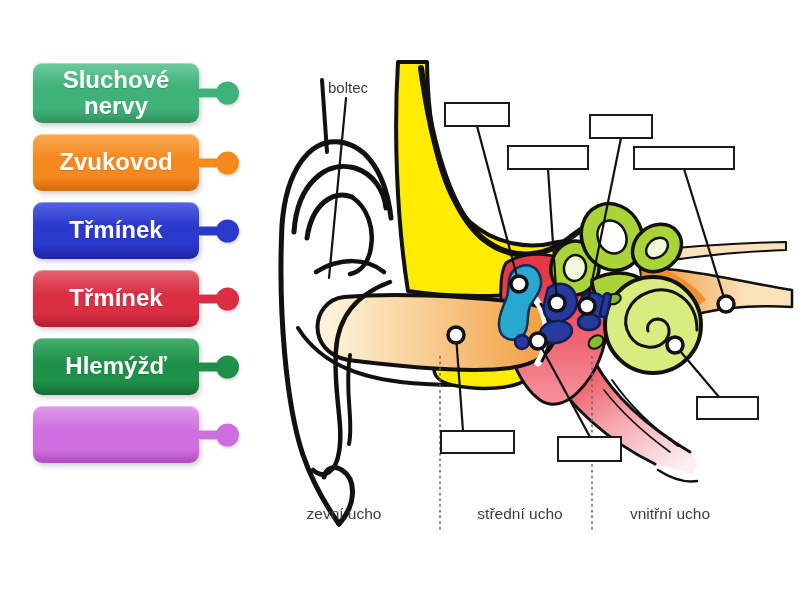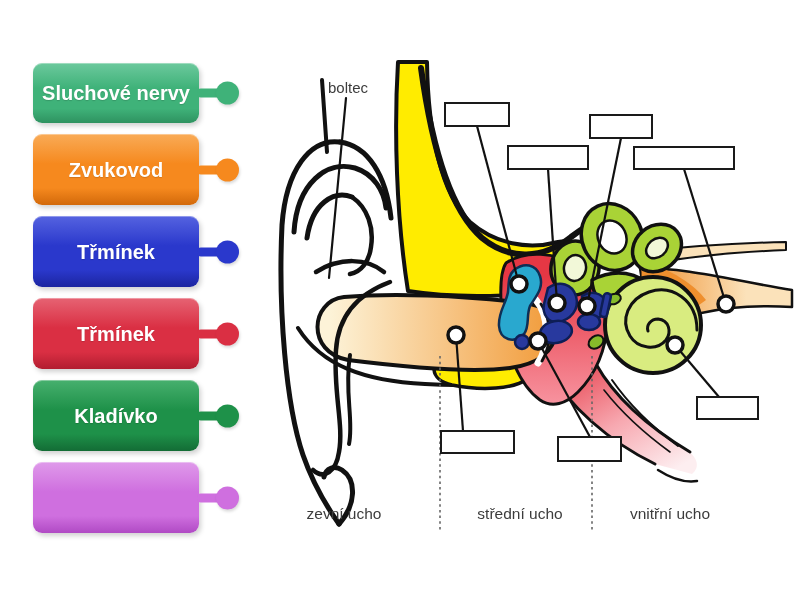--- a/index.html
+++ b/index.html
@@ -1,24 +1,24 @@
 <!DOCTYPE html>
 <html><head>
 <meta charset="utf-8">
 <style>
   html,body{margin:0;padding:0;background:#fff;}
   .stage{position:relative;width:800px;height:600px;background:#fff;overflow:hidden;
          font-family:"Liberation Sans", sans-serif;}
   .labels-panel{position:absolute;left:33px;top:63px;width:166px;}
-  .chip{position:relative;height:71px;margin-bottom:11px;border-radius:9px;
+  .chip{position:relative;height:57px;margin-bottom:11px;border-radius:9px;
         background:linear-gradient(180deg,var(--cl) 0%,var(--c) 42%,var(--c) 76%,var(--cd) 100%);
         box-shadow:2px 3px 5px rgba(0,0,0,.18), inset 0 1px 0 rgba(255,255,255,.35);
         display:flex;align-items:center;justify-content:center;cursor:grab;}
   .chip:first-child{height:60px;}
-  .chip-text{color:#fff;font-weight:bold;font-size:20px;line-height:1.1;text-align:center;
+  .chip-text{color:#fff;font-weight:bold;font-size:24px;line-height:1.1;text-align:center;
              padding:0 8px;text-shadow:0 1px 1px rgba(0,0,0,.15);}
   .chip-stem{position:absolute;right:-25px;top:50%;transform:translateY(-50%);
              width:27px;height:9px;border-radius:4px;background:var(--c);}
   .chip-dot{position:absolute;right:-40px;top:50%;transform:translateY(-50%);
             width:23px;height:23px;border-radius:50%;background:var(--c);
             box-shadow:1px 2px 3px rgba(0,0,0,.15);}
   svg.diagram{position:absolute;left:0;top:0;}
 </style>
 </head>
 <body>
@@ -187,21 +187,21 @@
     <span class="chip-text">Třmínek</span>
     <span class="chip-stem"></span>
     <span class="chip-dot"></span>
   </div>
       <div class="chip" style="--c: #da2f43; --cl: #e66373; --cd: #b21d30;">
     <span class="chip-text">Třmínek</span>
     <span class="chip-stem"></span>
     <span class="chip-dot"></span>
   </div>
       <div class="chip" style="--c: #1e9149; --cl: #47b06e; --cd: #136c35;">
-    <span class="chip-text">Kladívko</span>
+    <span class="chip-text">Hlemýžď</span>
     <span class="chip-stem"></span>
     <span class="chip-dot"></span>
   </div>
       <div class="chip" style="--c: #cf6fdf; --cl: #df9aea; --cd: #b04ac4;">
     <span class="chip-stem"></span>
     <span class="chip-dot"></span>
   </div>
     </div>
 </div>
 

